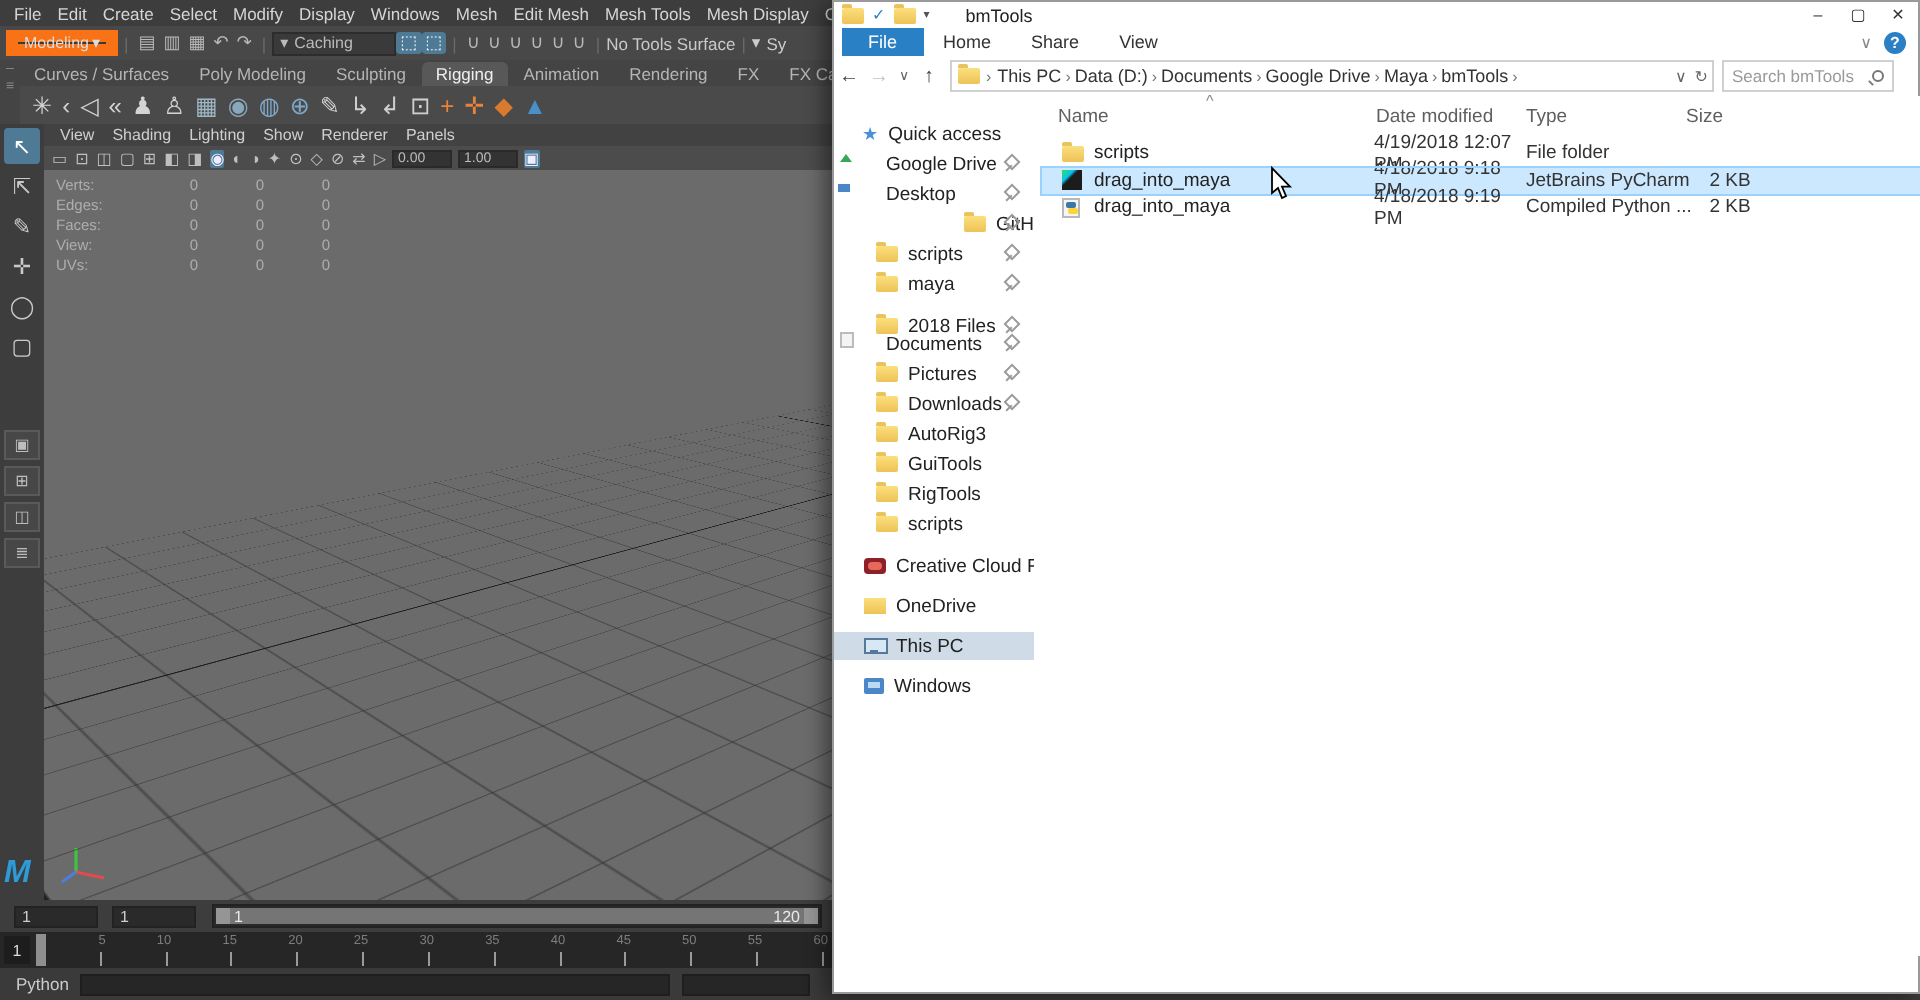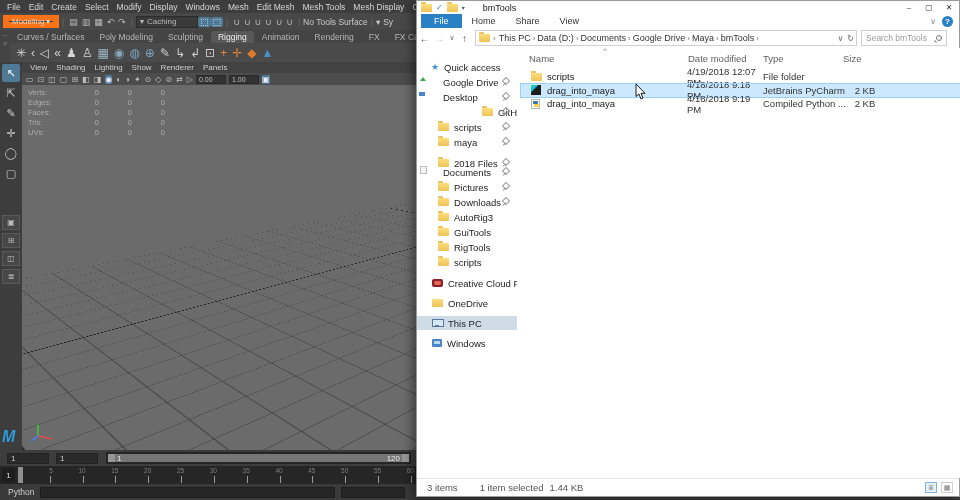--- a/index.html
+++ b/index.html
@@ -349,21 +349,21 @@
         </div>
 
         <div class="hudrow">
           <span class="hl">Faces:</span>
           <span class="hv">0</span>
           <span class="hv">0</span>
           <span class="hv">0</span>
         </div>
 
         <div class="hudrow">
-          <span class="hl">Tris:</span>
+          <span class="hl">View:</span>
           <span class="hv">0</span>
           <span class="hv">0</span>
           <span class="hv">0</span>
         </div>
 
         <div class="hudrow">
           <span class="hl">UVs:</span>
           <span class="hv">0</span>
           <span class="hv">0</span>
           <span class="hv">0</span>
@@ -719,26 +719,17 @@
             <span class="fi ic-python"></span>
           </span>
           <span class="fname">drag_into_maya</span>
           <span class="fdate">4/18/2018 9:19 PM</span>
           <span class="ftype">Compiled Python ...</span>
           <span class="fsize">2 KB</span>
         </div>
       </div>
   </div>
 
-  <div id="ex-status">
-    <span class="s1">3 items</span>
-    <span class="s2">1 item selected</span>
-    <span class="s3">1.44 KB</span>
-    <div id="view-toggles">
-      <span class="vt on">≣</span>
-      <span class="vt">▦</span>
-    </div>
-  </div>
 </div>
 
 <svg id="cursor" width="12" height="18" viewBox="0 0 12 18">
   <path d="M1,1 L1,13.5 L4,11 L6,16 L8,15 L6,10.3 L10,10.3 Z" fill="#fff" stroke="#000" stroke-width="0.9"></path>
 </svg>
 
 </body></html>

